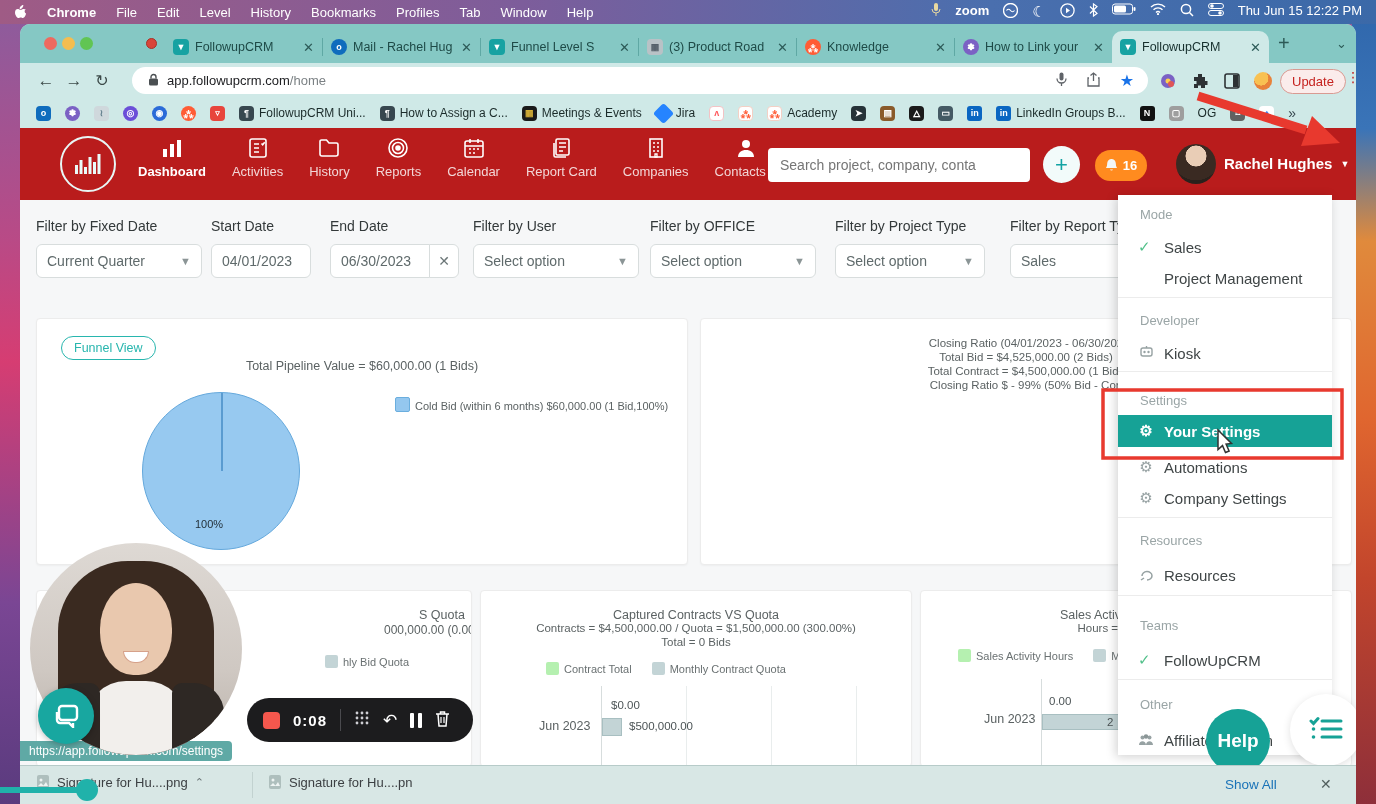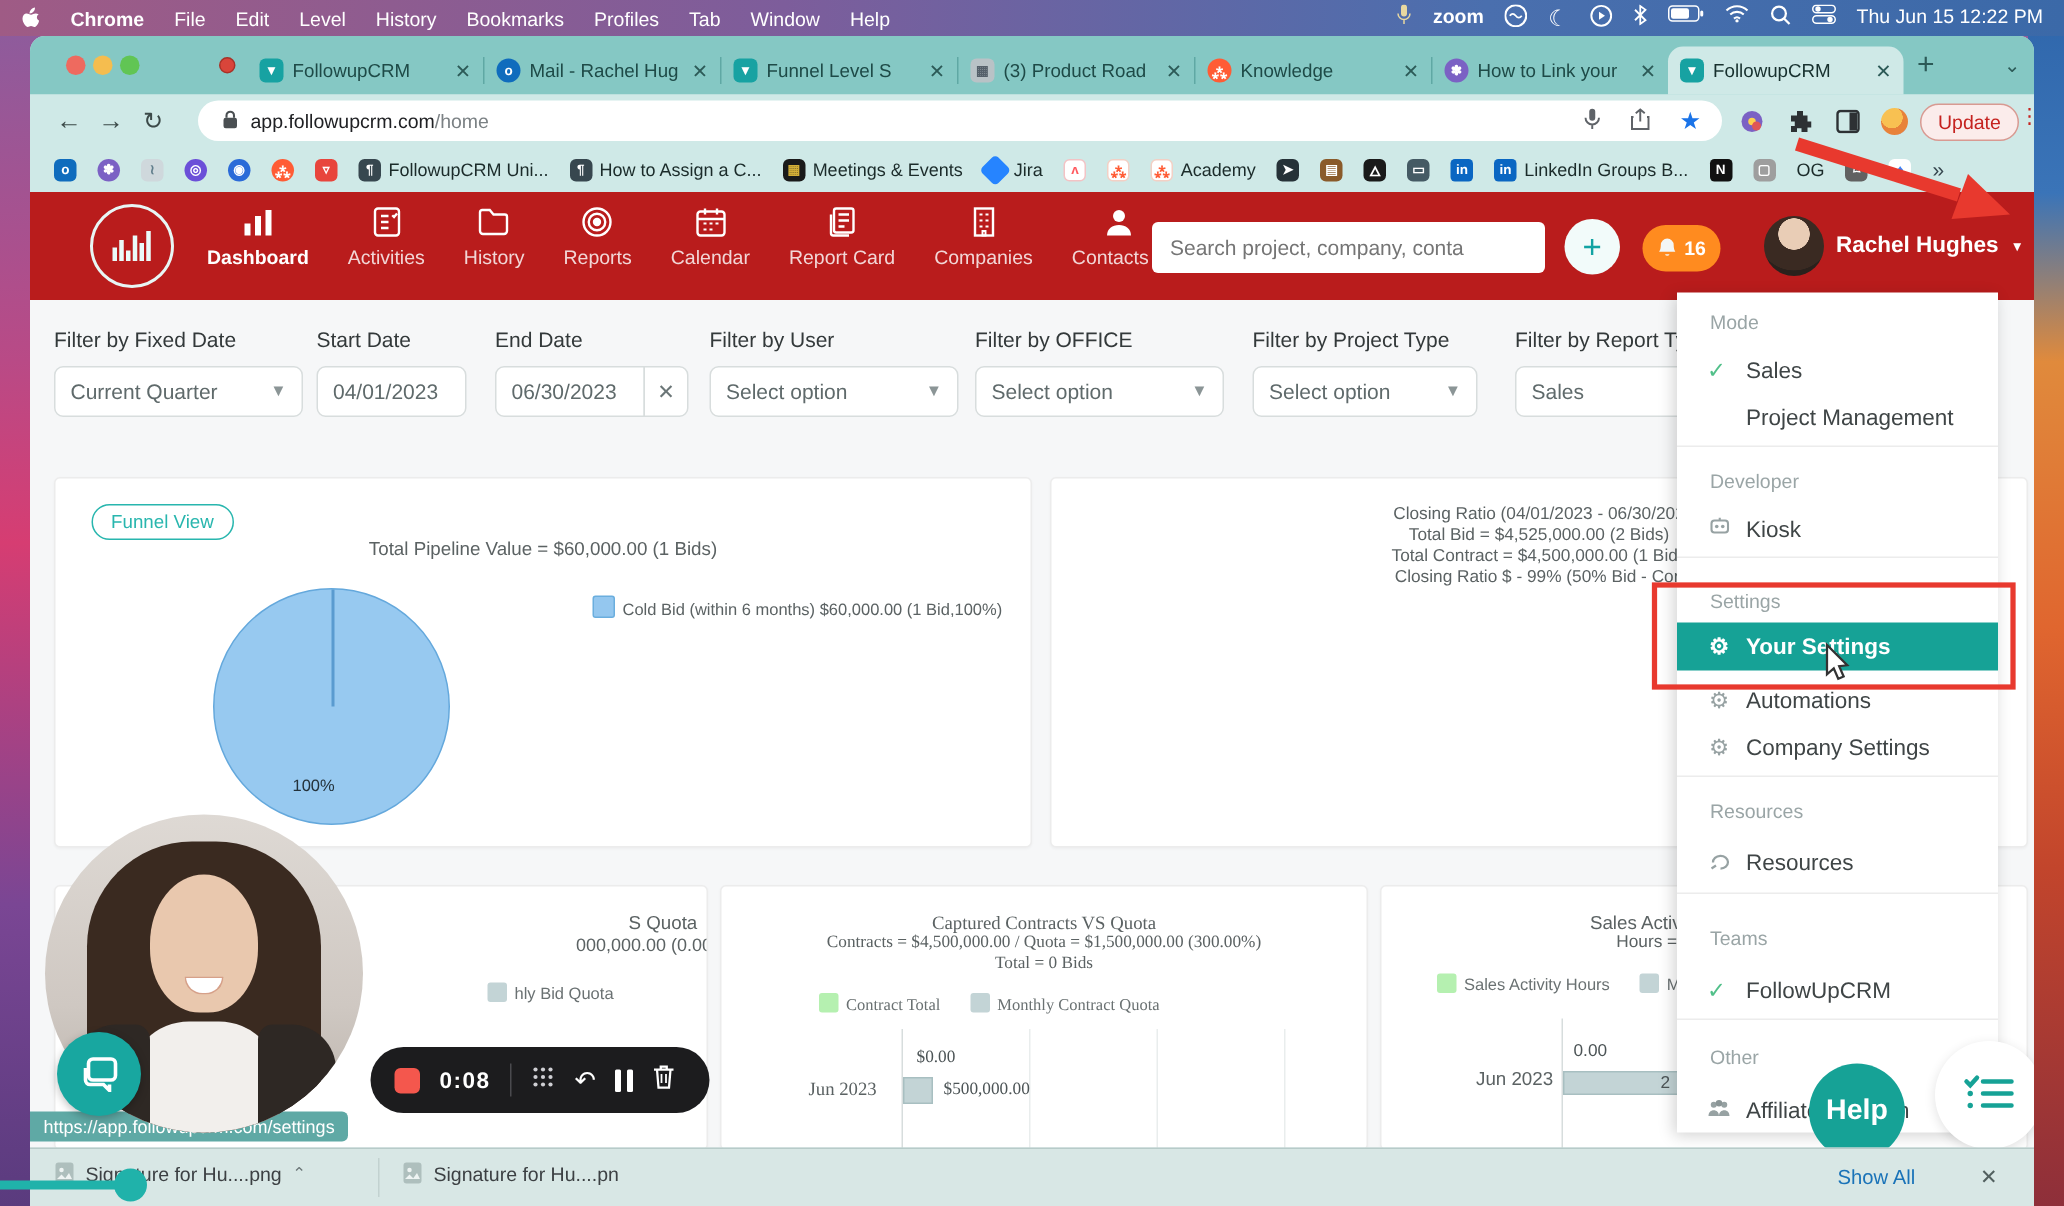--- a/index.html
+++ b/index.html
@@ -474,21 +474,21 @@
         <span class="ctitle" style="top:60px;font-size:11.5px;">Closing Ratio $ - 99% (50% Bid - Con</span>
       </div>
 
       <div class="card" style="left:16px;top:390px;width:434px;height:175px;overflow:hidden;">
         <span class="abs" style="left:382px;top:17px;font-size:12.5px;color:#5b6263;white-space:nowrap;">S Quota</span>
         <span class="abs" style="left:347px;top:32px;font-size:12px;color:#5b6263;white-space:nowrap;">000,000.00 (0.00%)</span>
         <span class="abs" style="left:288px;top:64px;font-size:11px;color:#6a7172;white-space:nowrap;"><span class="legsq" style="background:#c3d4d6;"></span><span>hly Bid Quota</span></span>
         <span class="abs" style="left:400px;top:122px;font-size:12.5px;color:#4c5456;">$1,00</span>
       </div>
 
-      <div class="card" style="left:460px;top:390px;width:430px;height:175px;overflow:hidden;font-family:Liberation Serif, serif;">
+      <div class="card" style="left:460px;top:390px;width:430px;height:175px;overflow:hidden;">
         <span class="ctitle" style="top:17px;">Captured Contracts VS Quota</span>
         <span class="ctitle" style="top:31px;font-size:11.5px;">Contracts = $4,500,000.00 / Quota = $1,500,000.00 (300.00%)</span>
         <span class="ctitle" style="top:45px;font-size:11.5px;">Total = 0 Bids</span>
         <span class="abs" style="left:65px;top:71px;font-size:11px;color:#6a7172;white-space:nowrap;"><span class="legsq" style="background:#b5f0b0;"></span><span>Contract Total</span><span class="legsq" style="background:#c3d4d6;margin-left:20px;"></span><span>Monthly Contract Quota</span></span>
         <span class="gridline" style="left:120px;top:95px;height:80px;background:#d7dddd;"></span>
         <span class="gridline" style="left:205px;top:95px;height:80px;"></span>
         <span class="gridline" style="left:290px;top:95px;height:80px;"></span>
         <span class="gridline" style="left:375px;top:95px;height:80px;"></span>
         <span class="abs" style="left:58px;top:128px;font-size:12.5px;color:#5b6263;">Jun 2023</span>
         <span class="abs" style="left:130px;top:108px;font-size:11.5px;color:#4c5456;">$0.00</span>

